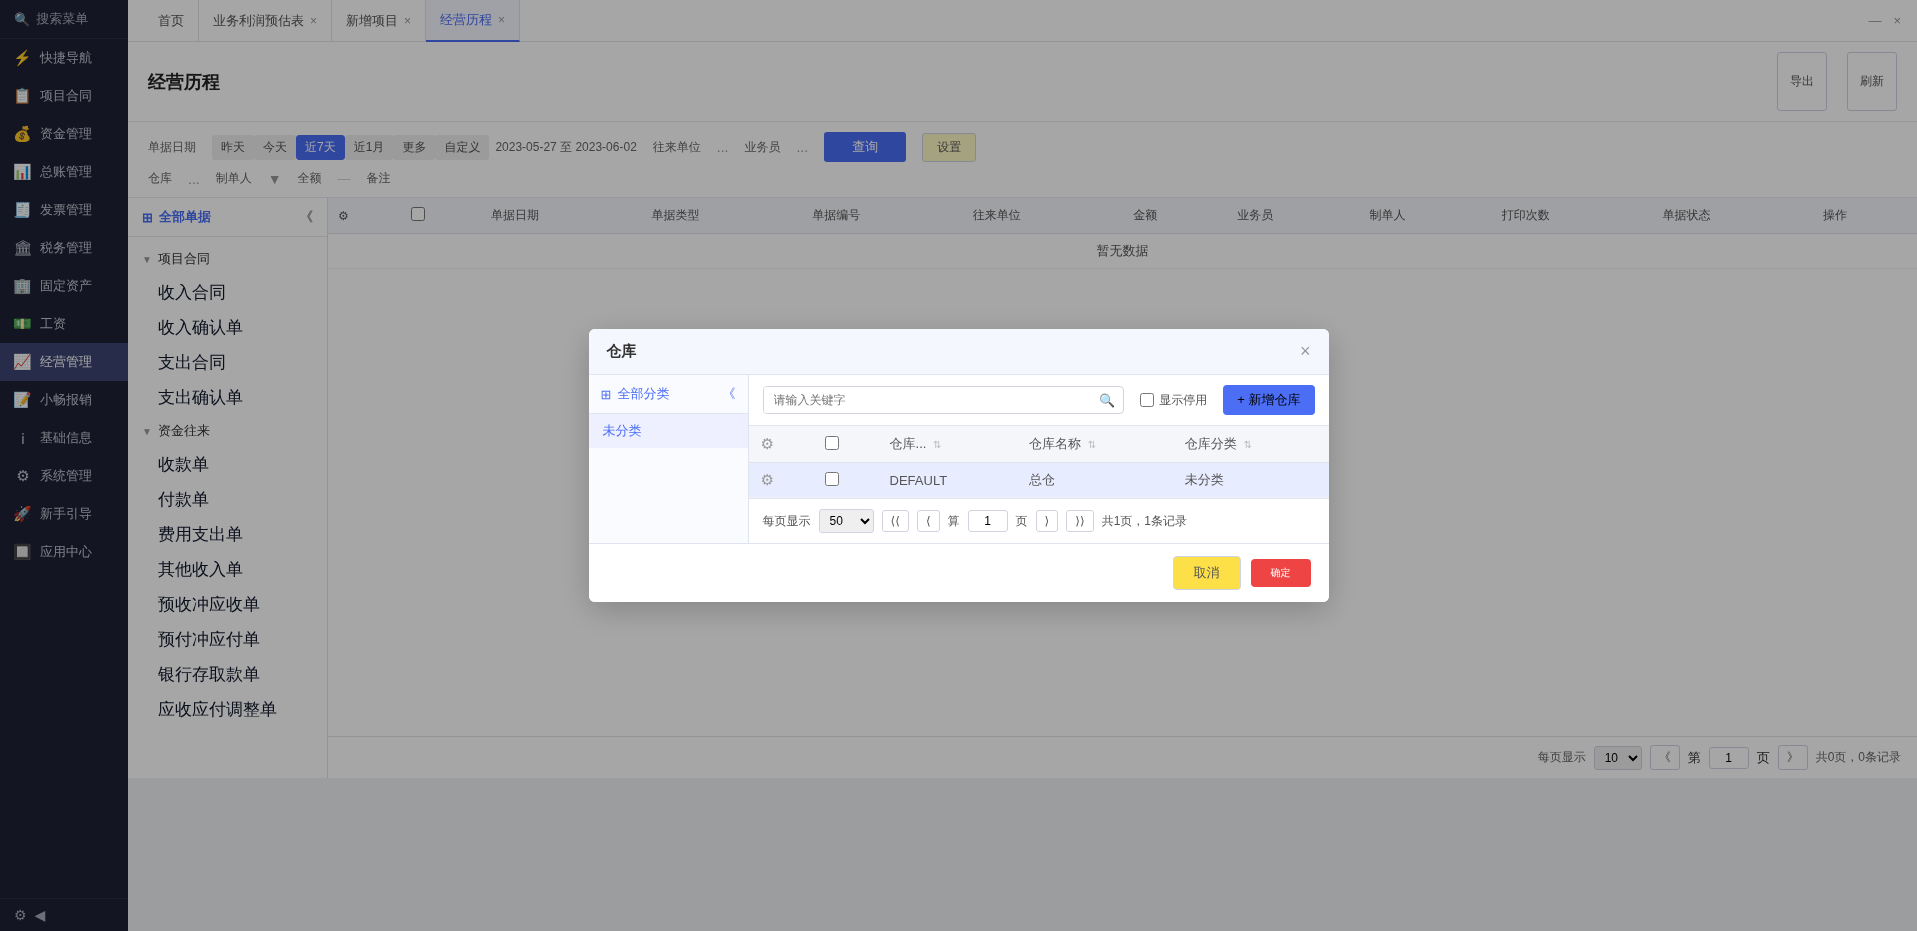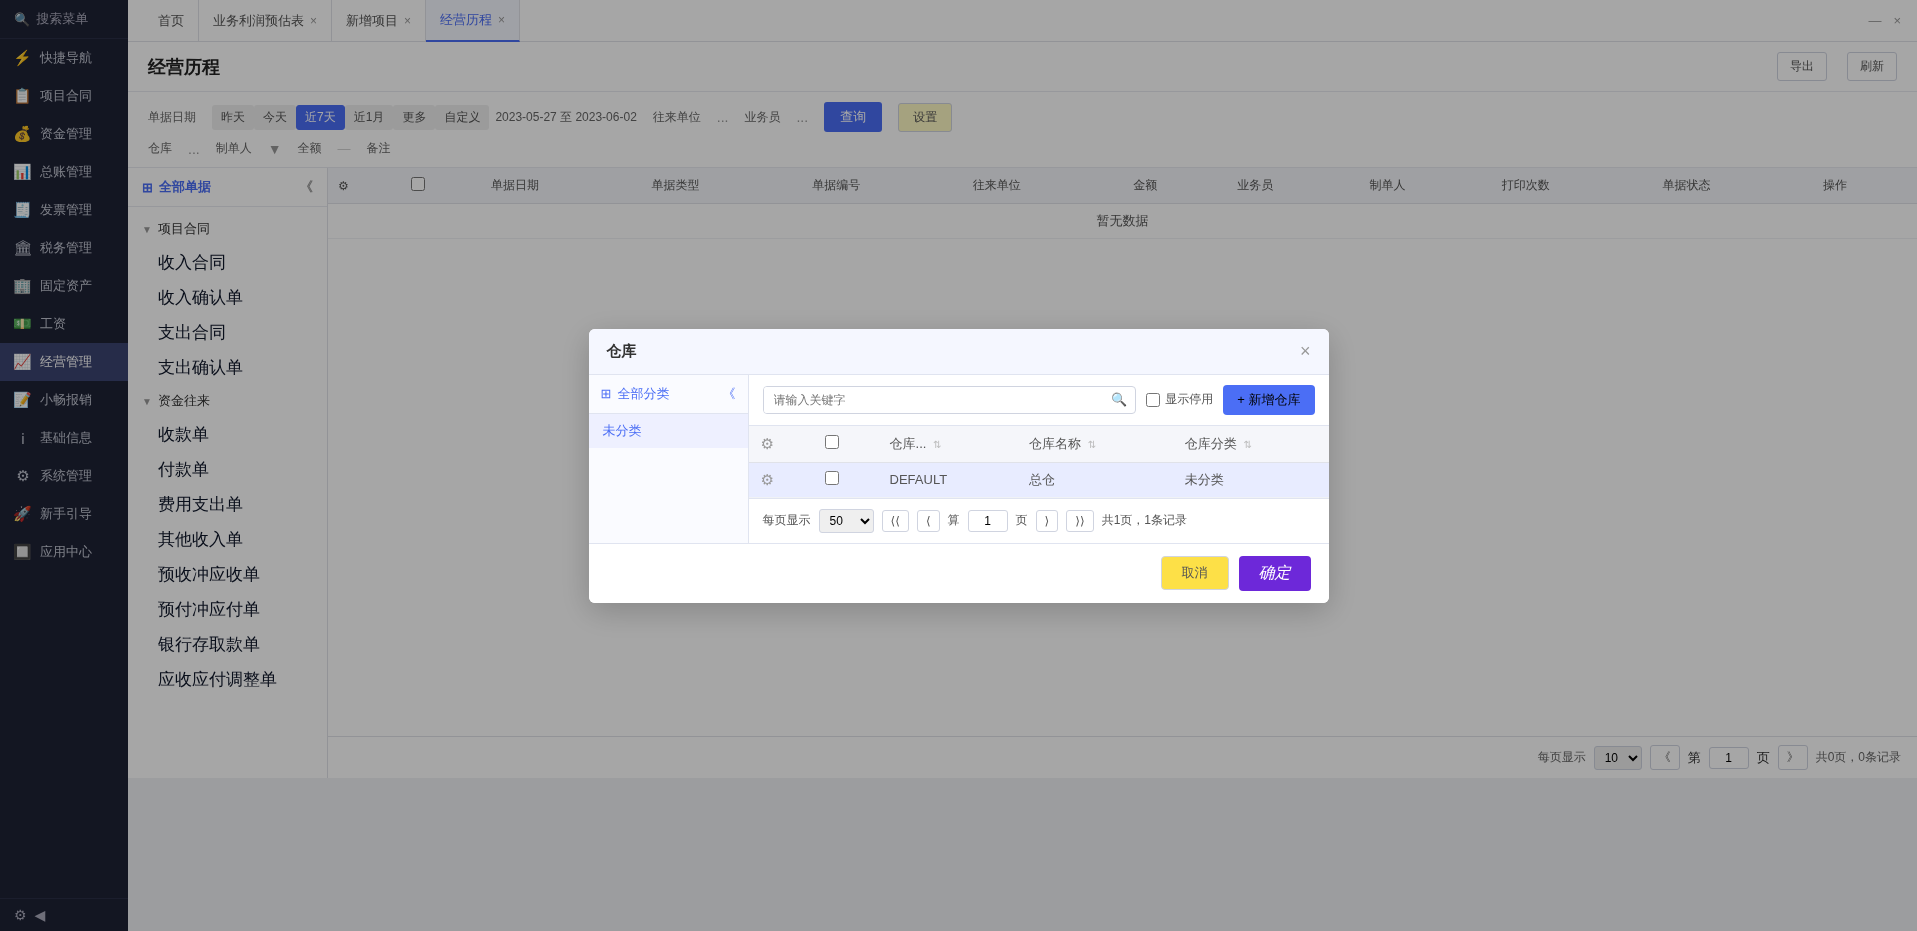--- a/index.html
+++ b/index.html
@@ -50,34 +50,34 @@
     }
 
     
     .page-header {
       background: #fff; padding: 10px 20px; border-bottom: 1px solid #e8eaf0;
       display: flex; align-items: center; justify-content: space-between; flex-shrink: 0;
     }
     .page-title { font-size: 18px; font-weight: bold; color: #222; }
     .header-actions { display: flex; gap: 20px; }
     .btn-export { background: #fff; border: 1px solid #d0d4e0; color: #555; padding: 5px 12px; border-radius: 3px; cursor: pointer; font-size: 12px; display: flex; align-items: center; gap: 4px; }
-    .btn-refresh { background: #fff; border: 1px solid #d0d4e0; color: #555; padding: 5px 12px; border-radius: 3px; cursor: pointer; font-size: 12px; display: flex; align-items: center; gap: 4px; }
+    .btn-refresh { background: #fff; border: 1px solid #d0d4e0; color: #555; padding: 20px 12px; border-radius: 3px; cursor: pointer; font-size: 12px; display: flex; align-items: center; gap: 4px; }
 
     
     .filter-bar {
       background: #fff; padding: 10px 20px; border-bottom: 1px solid #e8eaf0; flex-shrink: 0;
     }
     .filter-row { display: flex; align-items: center; gap: 16px; margin-bottom: 8px; flex-wrap: wrap; }
     .filter-label { color: #666; font-size: 12px; white-space: nowrap; }
     .date-filters { display: flex; gap: 0; align-items: center; }
     .date-btn { padding: 3px 8px; border-radius: 3px; border: 1px solid transparent; font-size: 12px; cursor: pointer; color: #555; }
     .date-btn.active { background: #4b6ef5; color: #fff; border-color: #4b6ef5; }
     .date-range { font-size: 12px; color: #666; margin-left: 6px; }
     .filter-dots { color: #999; cursor: pointer; font-size: 14px; }
-    .btn-query { background: #4b6ef5; color: #fff; border: none; padding: 6px 16px; border-radius: 3px; cursor: pointer; font-size: 13px; }
+    .btn-query { background: #4b6ef5; color: #fff; border: none; padding: 6px 28px; border-radius: 3px; cursor: pointer; font-size: 13px; }
     .btn-settings { background: #fef9c3; border: 1px solid #d0d4e0; color: #555; padding: 5px 14px; border-radius: 3px; cursor: pointer; font-size: 12px; }
 
     
     .filter-row2 { display: flex; align-items: center; gap: 16px; }
 
     
     .content-area {
       display: flex; flex: 1; overflow: hidden; background: #f0f2f5;
     }
 
@@ -148,21 +148,21 @@
     }
     .modal-left-collapse { margin-left: auto; }
     .modal-left-item {
       padding: 8px 14px; font-size: 13px; color: #555; cursor: pointer;
     }
     .modal-left-item.active { background: #eef0ff; color: #4b6ef5; }
 
     
     .modal-right { flex: 1; display: flex; flex-direction: column; min-width: 0; }
     .modal-toolbar {
-      display: flex; align-items: center; padding: 10px 14px; gap: 10px;
+      display: flex; align-items: center; padding: 10px 14px; gap: 16px;
       border-bottom: 1px solid #e0e4f0; background: #fff;
     }
     .modal-search {
       display: flex; align-items: center; border: 1px solid #d0d4e0; border-radius: 4px;
       overflow: hidden; flex: 1;
     }
     .modal-search input {
       flex: 1; border: none; outline: none; padding: 6px 10px; font-size: 12px; color: #555;
     }
     .modal-search-icon { padding: 0 8px; color: #999; cursor: pointer; }
@@ -207,22 +207,22 @@
     .modal-footer {
       border-top: 1px solid #e0e4f0; padding: 12px 18px;
       display: flex; align-items: center; justify-content: flex-end; gap: 10px;
       background: #fff;
     }
     .btn-cancel {
       border: 1px solid #d0d4e0; background: #fde047; padding: 7px 20px;
       border-radius: 4px; cursor: pointer; font-size: 13px; color: #555;
     }
     .btn-confirm {
-      background: #6d28d9; color: #fff; border: none; padding: 7px 20px;
-      border-radius: 4px; cursor: pointer; font-size: 16px; font-style: italic;
+      background: #ef4444; color: #fff; border: none; padding: 7px 20px;
+      border-radius: 4px; cursor: pointer; font-size: 10px;
     }
 
     
     .cb { width: 14px; height: 14px; cursor: pointer; }
 
     
     .gear-icon { color: #999; font-size: 15px; cursor: pointer; }
 
     
     .modal-left ::-webkit-scrollbar, .modal-table-wrap ::-webkit-scrollbar { width: 5px; }

